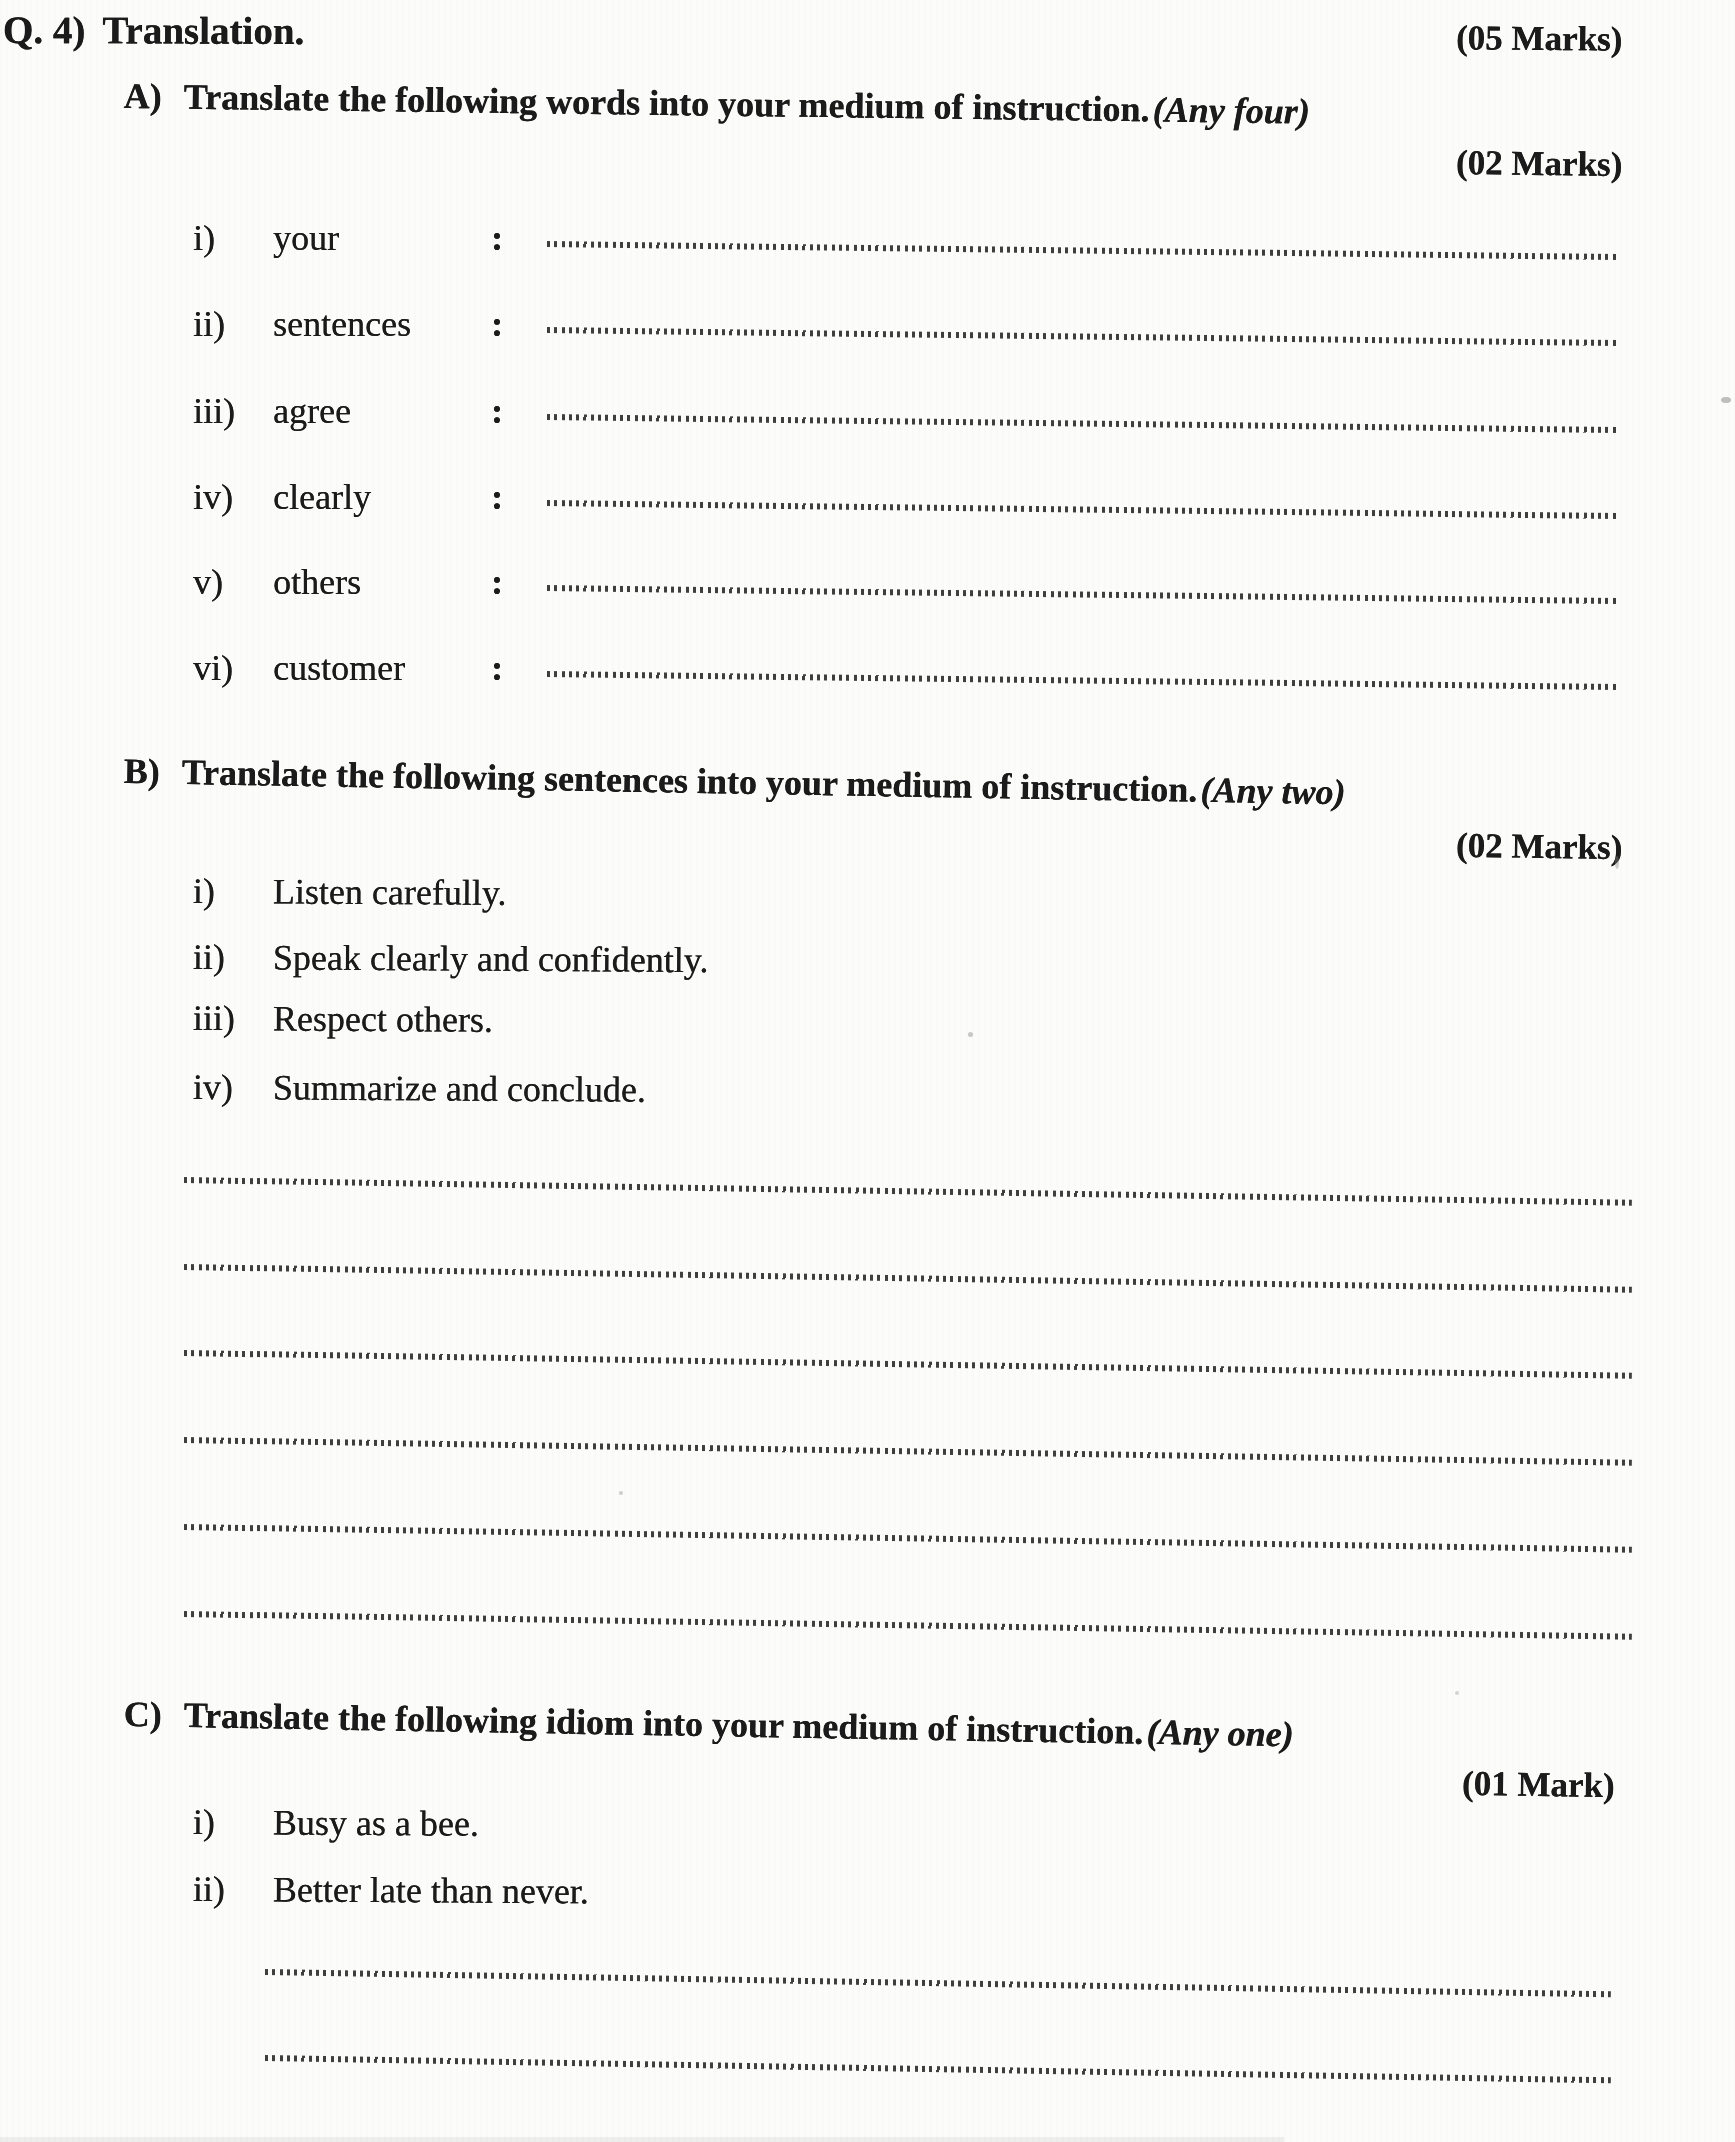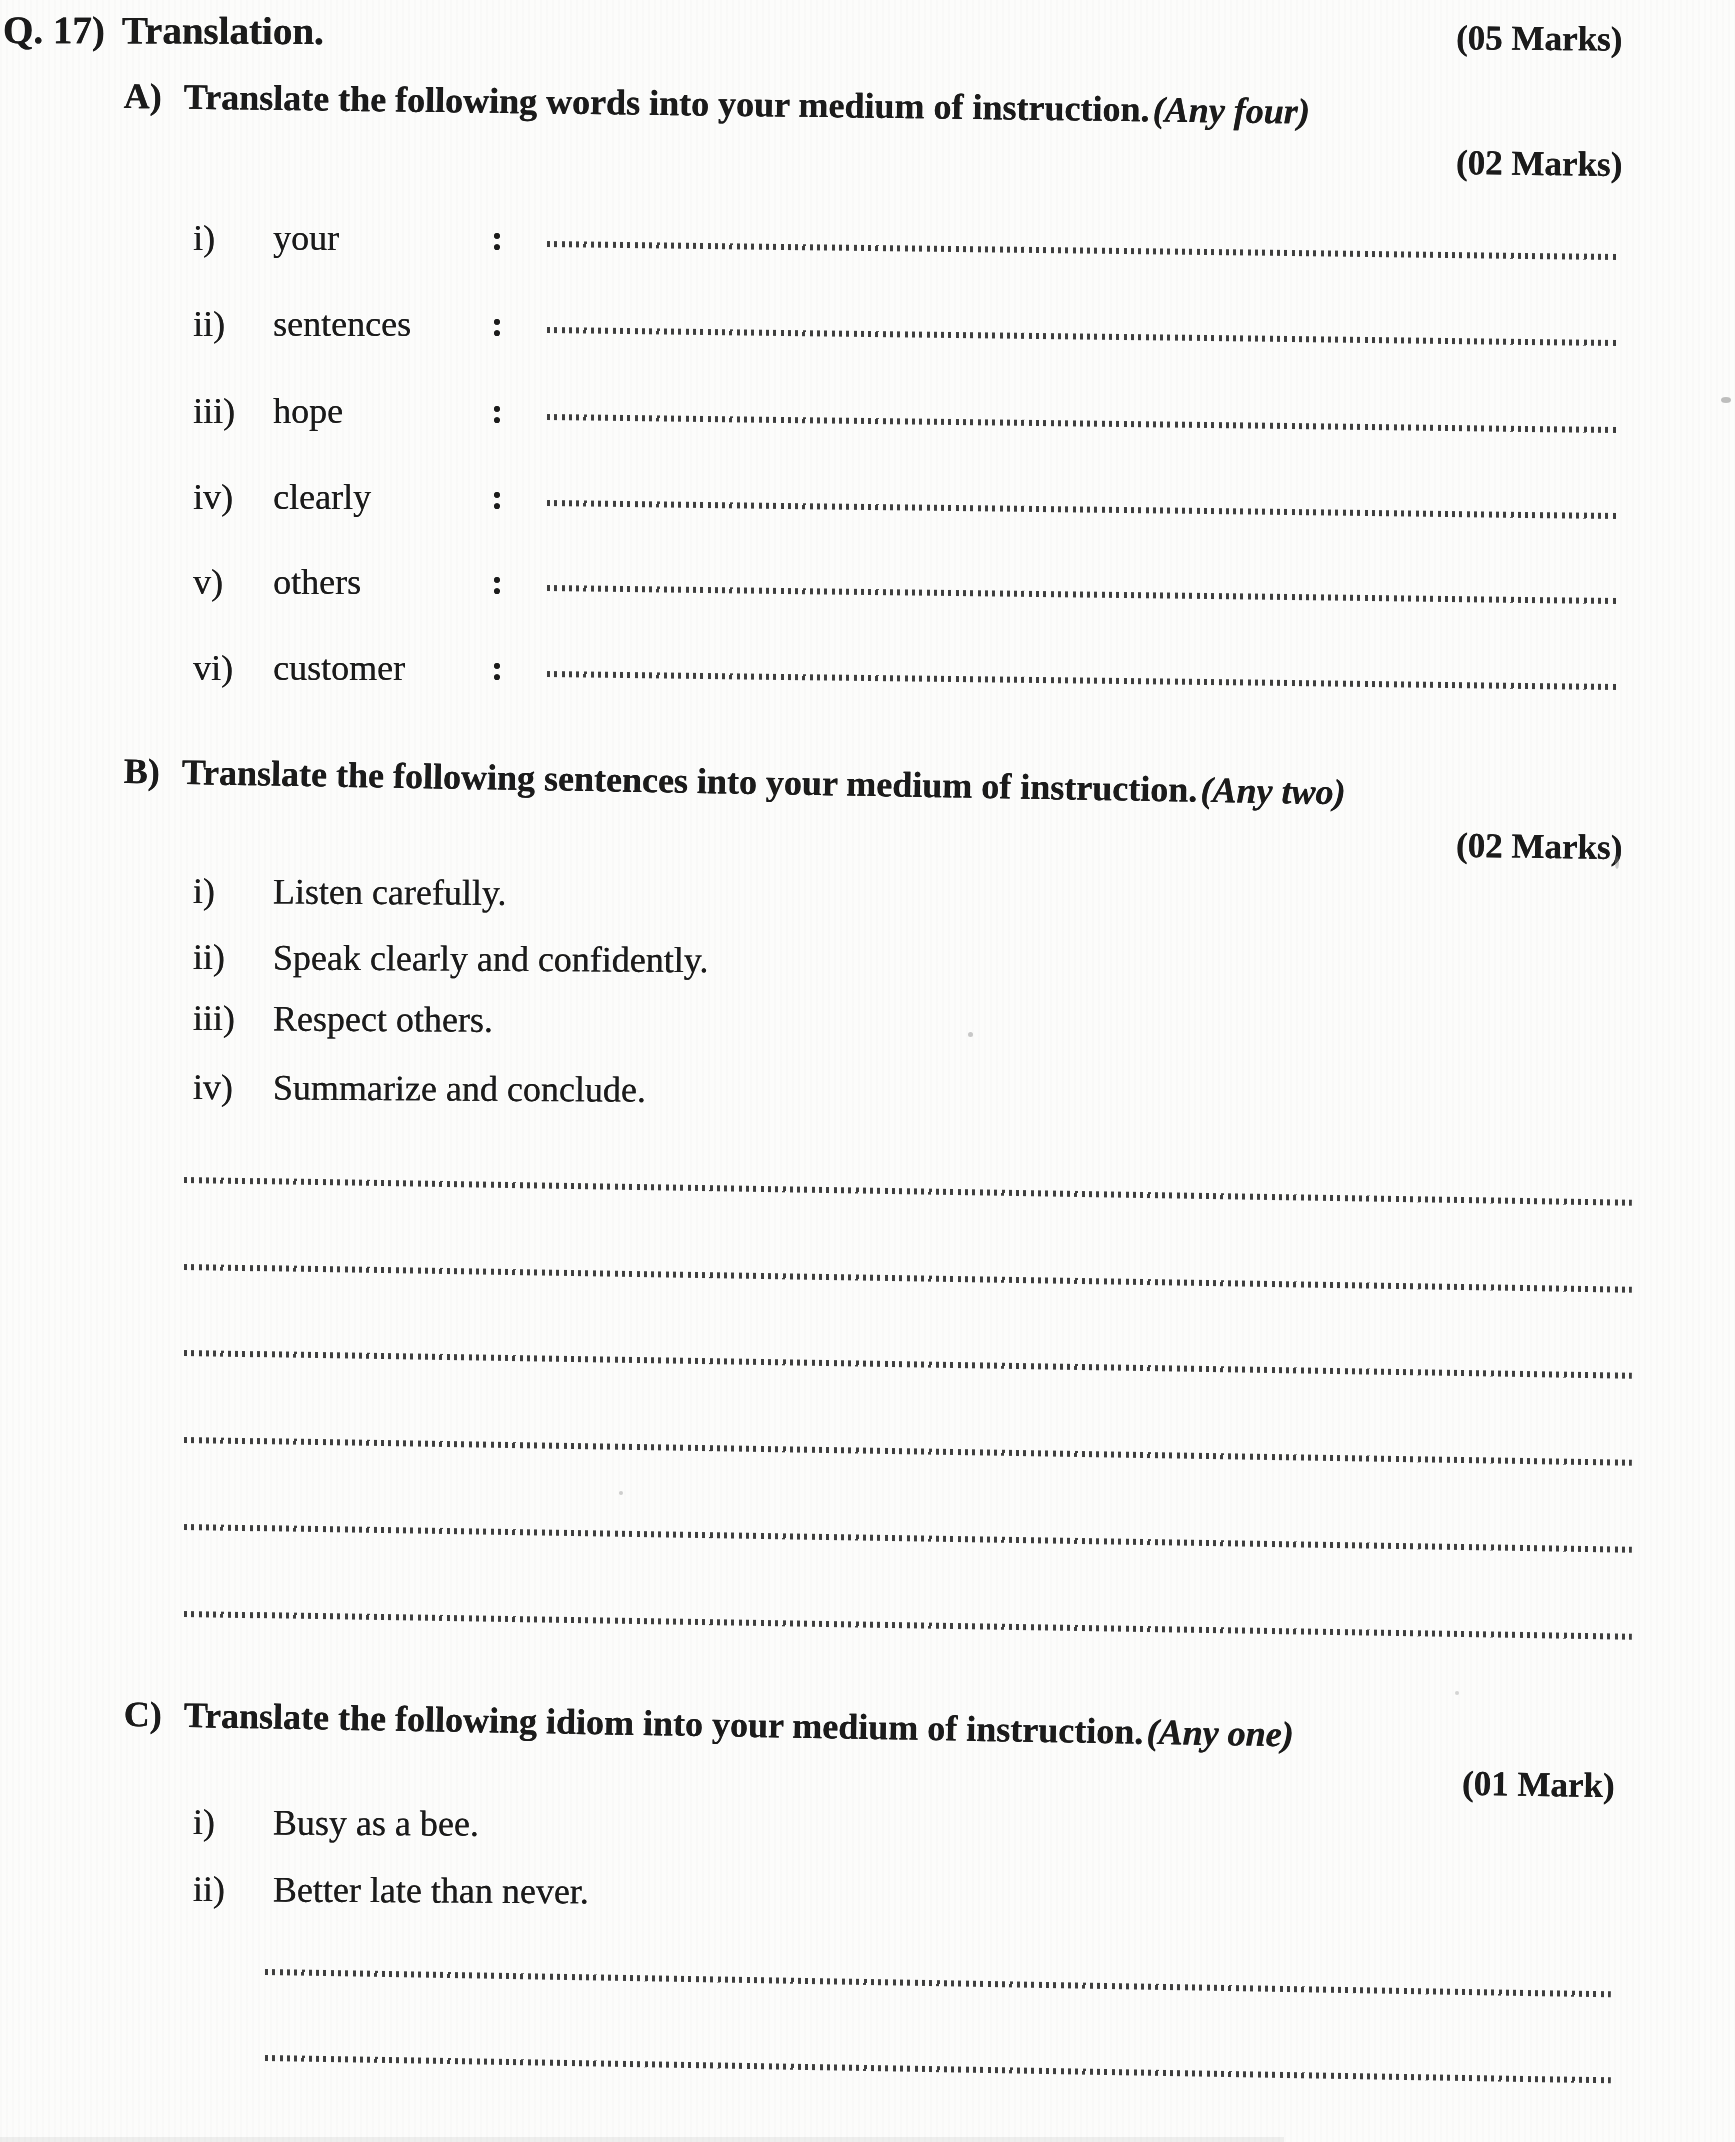--- a/index.html
+++ b/index.html
@@ -118,21 +118,21 @@
     background: #8a8a8a;
     border-radius: 50%;
   }
 </style>
 </head>
 <body>
 
 <div class="page">
 
   <div class="abs q-title-row t-bold">
-    <span>Q. 17)</span>
+    <span>Q. 4)</span>
     <span>Translation.</span>
   </div>
   <div class="abs marks marks-total t-bold">(05 Marks)</div>
 
   <div class="abs sec-heading head-a t-bold">
     <span>A)</span>
     <span><span>Translate the following words into your medium of instruction.</span><span class="note italic">(Any four)</span></span>
   </div>
   <div class="abs marks marks-a t-bold">(02 Marks)</div>
 
@@ -147,21 +147,21 @@
   <div class="abs word-row t-body" style="top:297px">
     <span class="numeral">ii)</span>
     <span class="word">sentences</span>
     <span class="colon">:</span>
     <span class="line-wrap">
         <span class="dots" style="display:block"></span>
       </span>
   </div>
   <div class="abs word-row t-body" style="top:384px">
     <span class="numeral">iii)</span>
-    <span class="word">hope</span>
+    <span class="word">agree</span>
     <span class="colon">:</span>
     <span class="line-wrap">
         <span class="dots" style="display:block"></span>
       </span>
   </div>
   <div class="abs word-row t-body" style="top:470px">
     <span class="numeral">iv)</span>
     <span class="word">clearly</span>
     <span class="colon">:</span>
     <span class="line-wrap">

